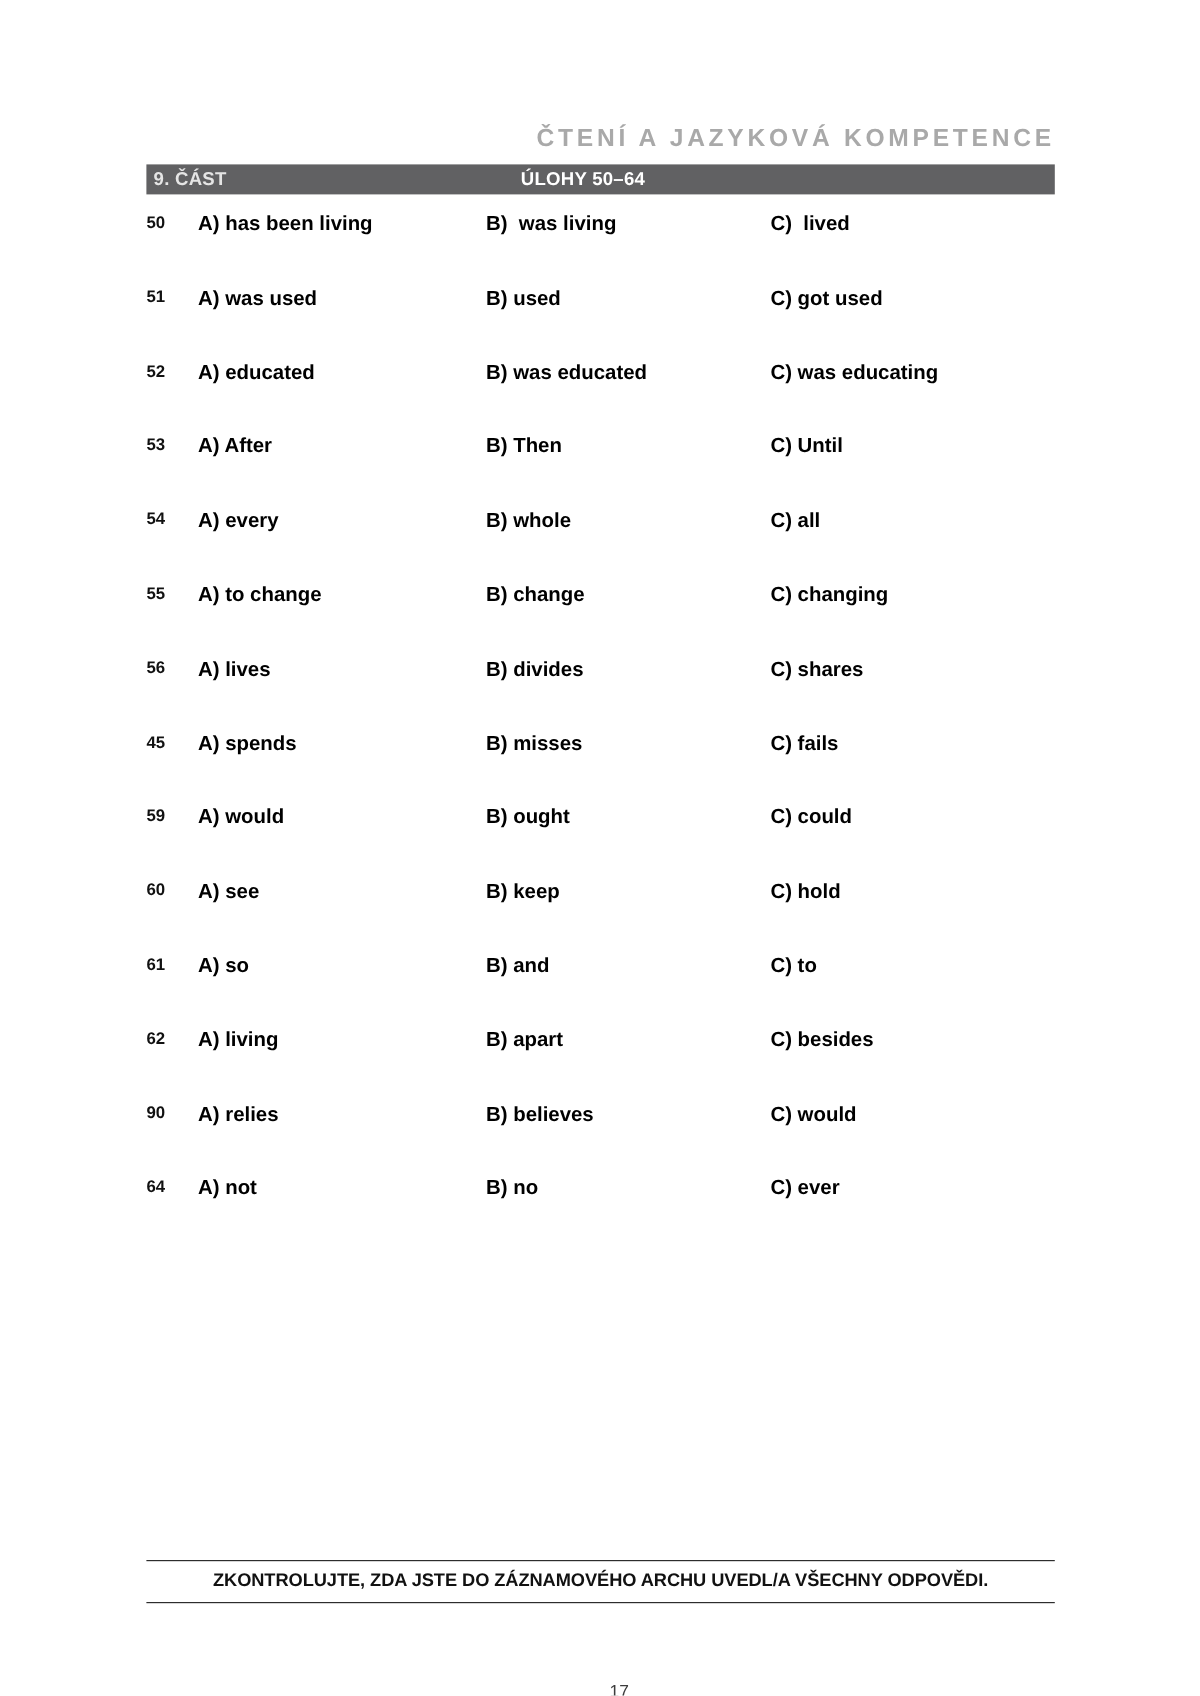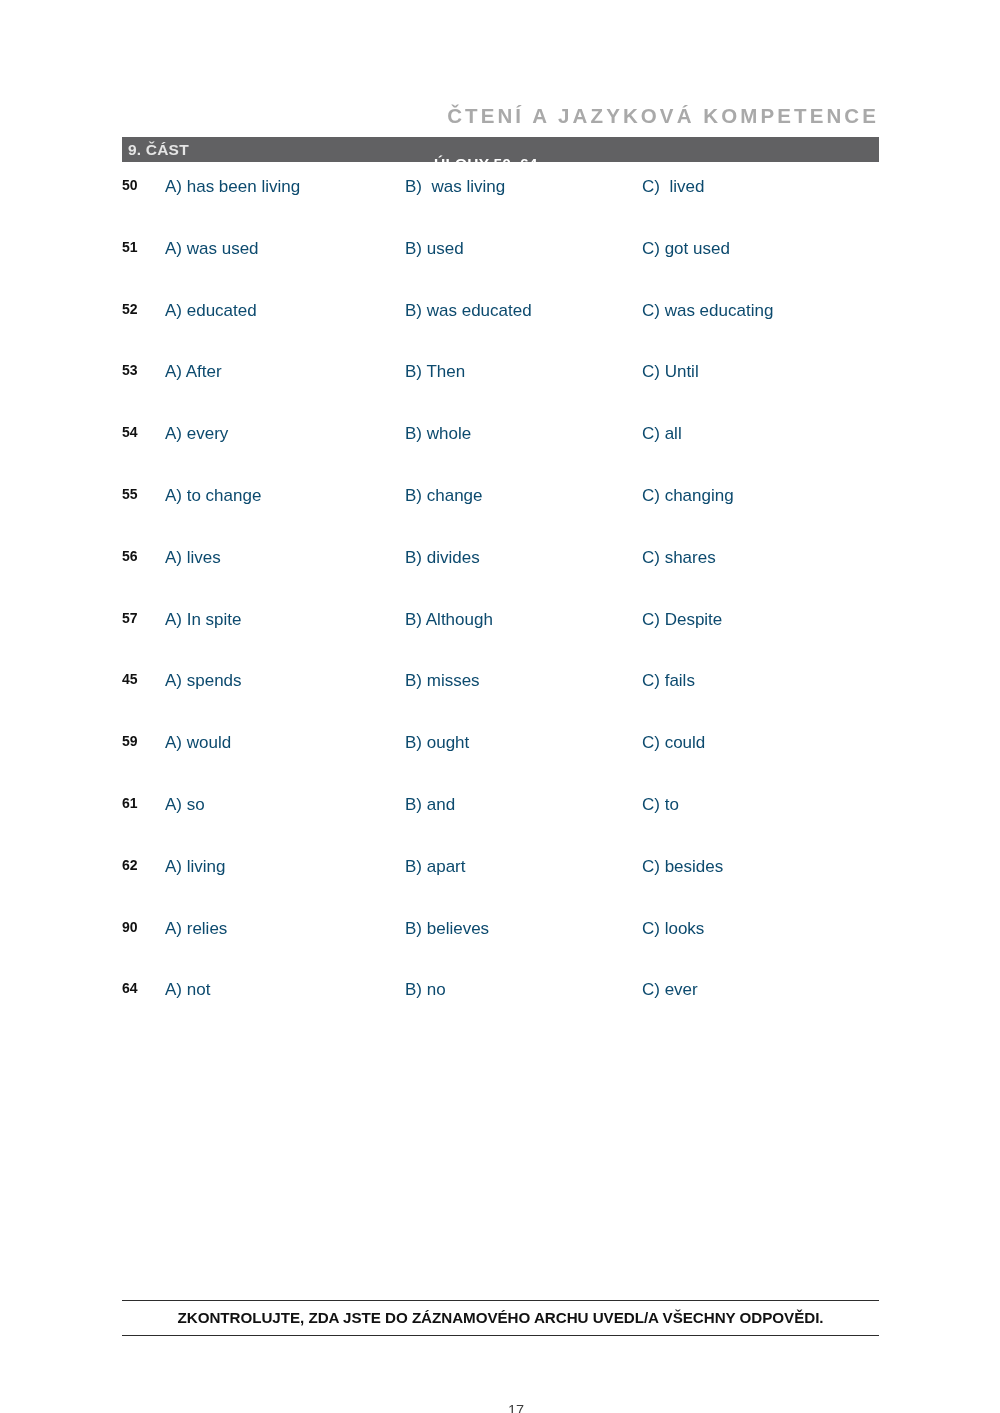--- a/index.html
+++ b/index.html
@@ -55,27 +55,26 @@
     top: 4px;
     font-size: 15.5px;
     font-weight: bold;
     color: #e5e5e5;
     letter-spacing: 0.2px;
     white-space: nowrap;
   }
   .section-bar .tasks-label {
     position: absolute;
     left: 312px;
-    top: 18px;
+    top: 4px;
     font-size: 15.5px;
     font-weight: bold;
     color: #ffffff;
     letter-spacing: 0.2px;
     white-space: nowrap;
-    text-decoration: underline;
   }
 
   
   .options-list {
     position: absolute;
     left: 0;
     top: 139px;
     width: 1000px;
   }
   .option-row {
@@ -89,22 +88,22 @@
     width: 34px;
     font-size: 14px;
     font-weight: bold;
     color: #111111;
     white-space: nowrap;
   }
   .option-row .choice {
     position: absolute;
     top: 0;
     font-size: 17px;
-    font-weight: normal;
-    color: #0c4a6e;
+    font-weight: bold;
+    color: #000000;
     white-space: pre;
   }
   .option-row .choice-a { left: 165px; }
   .option-row .choice-b { left: 405px; }
   .option-row .choice-c { left: 642px; }
 
   
   .footer-notice {
     position: absolute;
     left: 122px;
@@ -187,54 +186,54 @@
         <span class="choice choice-b">B) change</span>
         <span class="choice choice-c">C) changing</span>
       </div>
       <div class="option-row">
         <span class="item-number">56</span>
         <span class="choice choice-a">A) lives</span>
         <span class="choice choice-b">B) divides</span>
         <span class="choice choice-c">C) shares</span>
       </div>
       <div class="option-row">
-        <span class="item-number">57</span>
-        <span class="choice choice-a">A) In spite</span>
-        <span class="choice choice-b">B) Although</span>
-        <span class="choice choice-c">C) Despite</span>
-      </div>
-      <div class="option-row">
         <span class="item-number">45</span>
         <span class="choice choice-a">A) spends</span>
         <span class="choice choice-b">B) misses</span>
         <span class="choice choice-c">C) fails</span>
       </div>
       <div class="option-row">
         <span class="item-number">59</span>
         <span class="choice choice-a">A) would</span>
         <span class="choice choice-b">B) ought</span>
         <span class="choice choice-c">C) could</span>
       </div>
       <div class="option-row">
+        <span class="item-number">60</span>
+        <span class="choice choice-a">A) see</span>
+        <span class="choice choice-b">B) keep</span>
+        <span class="choice choice-c">C) hold</span>
+      </div>
+      <div class="option-row">
         <span class="item-number">61</span>
         <span class="choice choice-a">A) so</span>
         <span class="choice choice-b">B) and</span>
         <span class="choice choice-c">C) to</span>
       </div>
       <div class="option-row">
         <span class="item-number">62</span>
         <span class="choice choice-a">A) living</span>
         <span class="choice choice-b">B) apart</span>
         <span class="choice choice-c">C) besides</span>
       </div>
       <div class="option-row">
         <span class="item-number">90</span>
         <span class="choice choice-a">A) relies</span>
         <span class="choice choice-b">B) believes</span>
-        <span class="choice choice-c">C) looks</span>
+        <span class="choice choice-c">C) would</span>
       </div>
       <div class="option-row">
         <span class="item-number">64</span>
         <span class="choice choice-a">A) not</span>
         <span class="choice choice-b">B) no</span>
         <span class="choice choice-c">C) ever</span>
       </div>
     </div>
 
   <div class="footer-notice">

